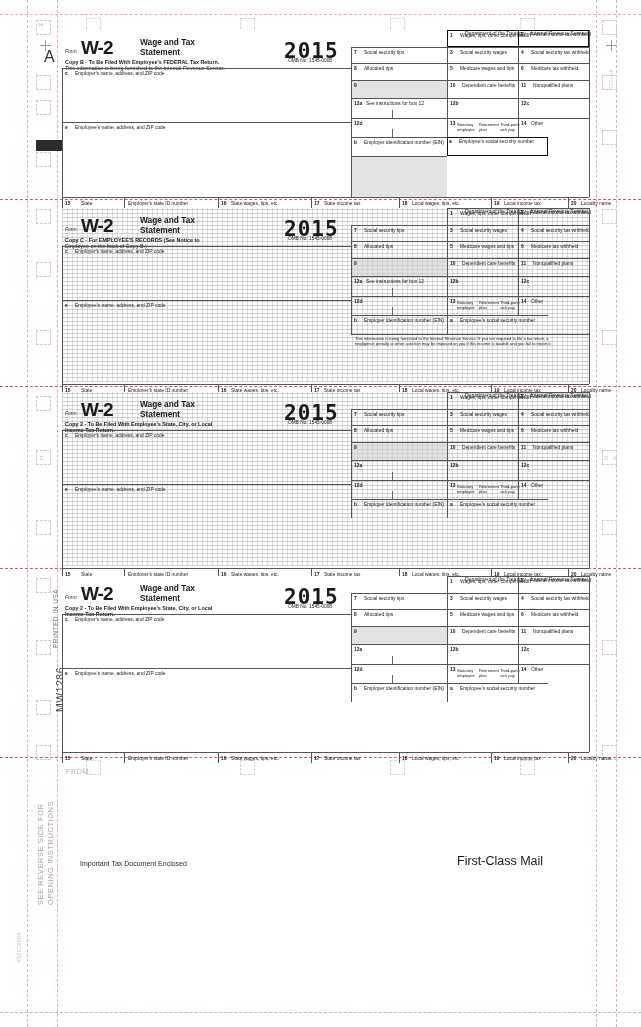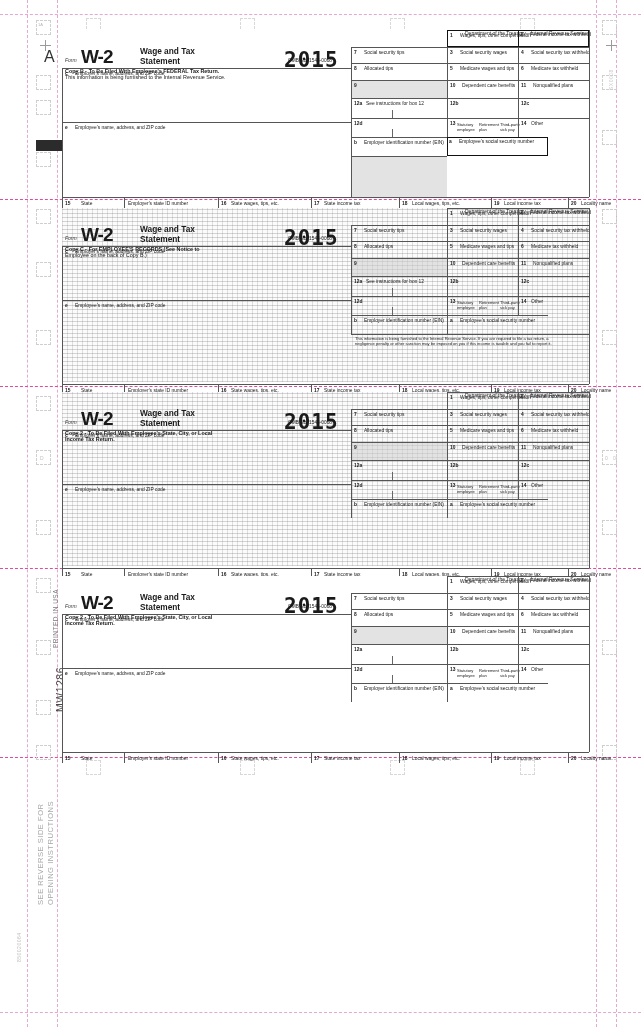--- a/index.html
+++ b/index.html
@@ -33,21 +33,21 @@
     background-color:#fbfbfb;
     background-image:
       repeating-linear-gradient(0deg, rgba(120,120,120,.30) 0 1px, rgba(255,255,255,0) 1px 4px),
       repeating-linear-gradient(90deg, rgba(120,120,120,.22) 0 1px, rgba(255,255,255,0) 1px 5px);
   }
   .form .inner{position:relative;width:100%;height:100%;}
 
   .dept{position:absolute;right:2px;top:0px;font-size:5.0px;color:#222;white-space:nowrap;}
 
   
-  .tz{position:absolute;left:0;top:15px;width:297px;height:44px;}
+  .tz{position:absolute;left:0;top:6px;width:297px;height:44px;}
   .t-form{position:absolute;left:3px;top:12px;font-size:5px;font-style:italic;color:#333;}
   .t-w2{position:absolute;left:19px;top:2px;font-size:19px;font-weight:bold;letter-spacing:-1px;line-height:19px;}
   .t-name{position:absolute;left:78px;top:2px;font-size:8.3px;font-weight:bold;line-height:9.6px;}
   .t-copy{position:absolute;left:3px;top:23px;width:250px;font-size:5.4px;font-weight:bold;line-height:6.2px;}
   .t-sub{font-weight:normal;}
   .t-year{position:absolute;left:222px;top:3px;font-size:21px;font-weight:bold;letter-spacing:1px;
           font-family:"DejaVu Sans Mono","Liberation Mono",monospace;}
   .t-omb{position:absolute;left:226px;top:28px;font-size:4.8px;white-space:nowrap;}
 
   
@@ -729,14 +729,19 @@
             <div class="sl">Local income tax</div>
           </div>
       <div class="sc" style="left:506px;width:21px;">
         <div class="sn">20</div>
             <div class="sl">Locality name</div>
           </div>
     </div>
    </div>
   </div>
 
+  <div class="mailer" style="top:762px;height:250px;">
+    <div class="from" style="left:4px;top:6px;">FROM:</div>
+    <div class="imp" style="left:18px;top:98px;">Important Tax Document Enclosed</div>
+    <div class="fcm" style="left:395px;top:92px;">First-Class Mail</div>
+  </div>
 
 </div>
 
 </body></html>

